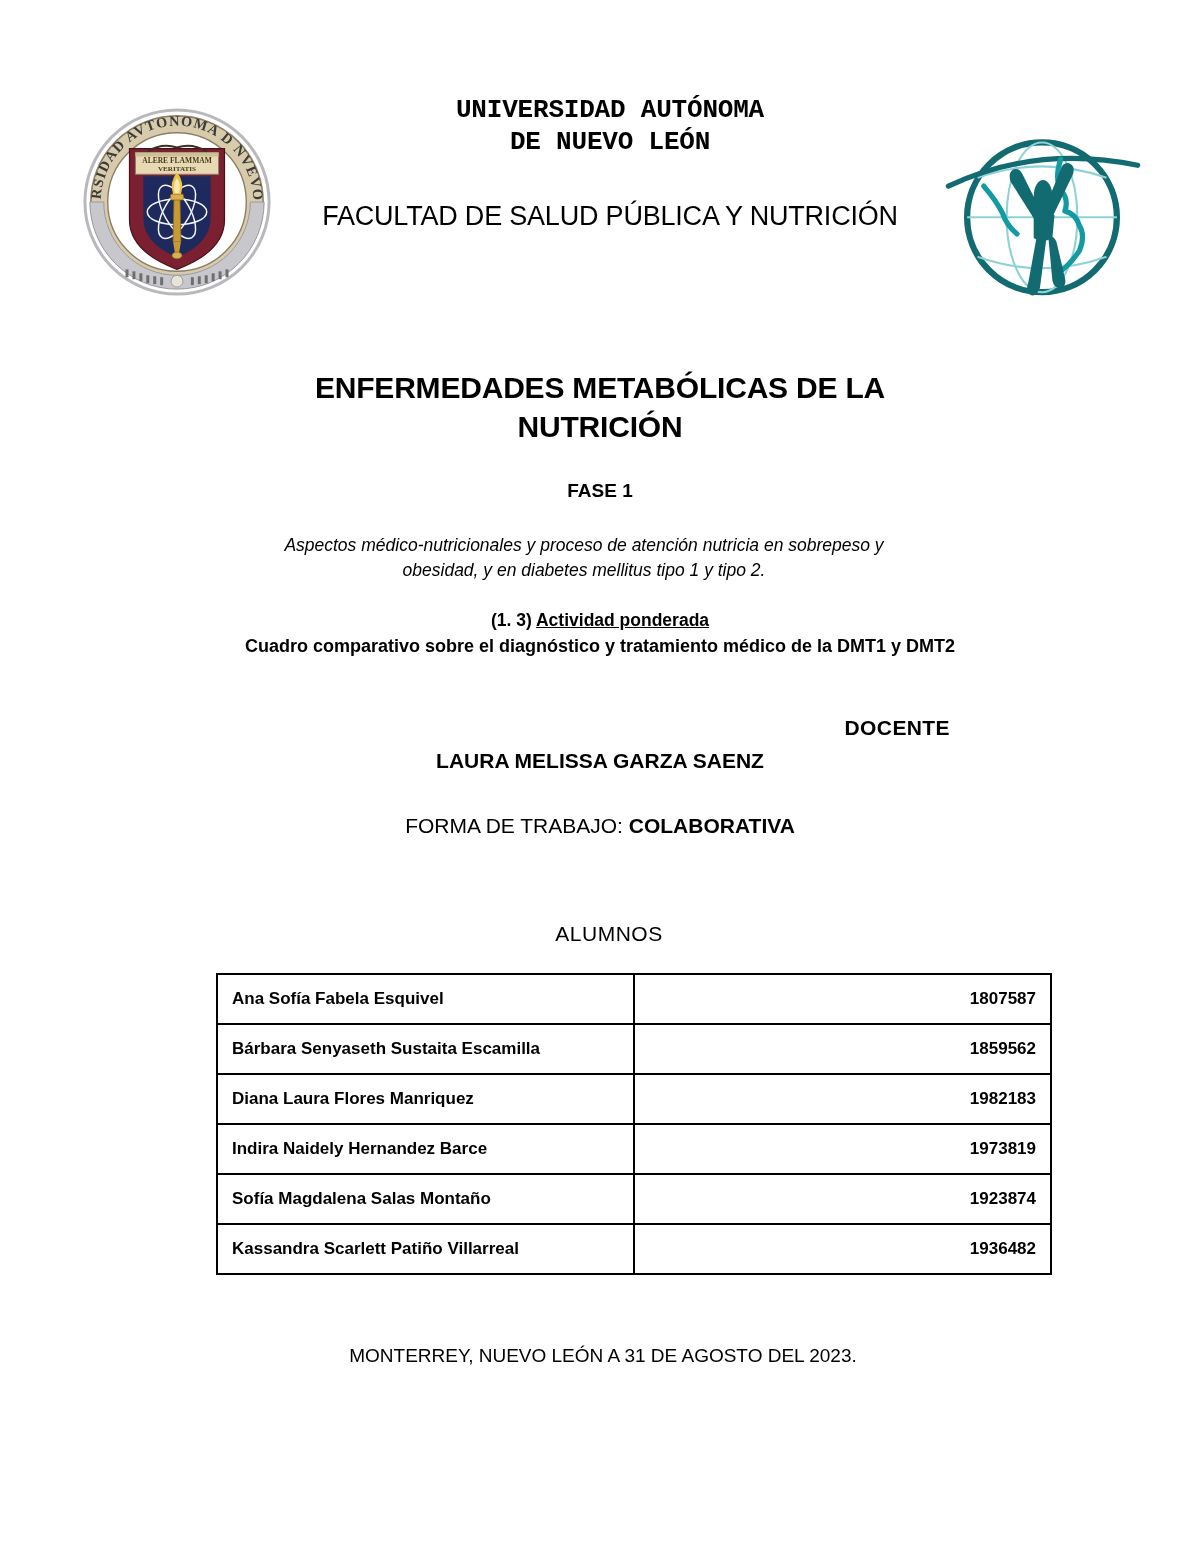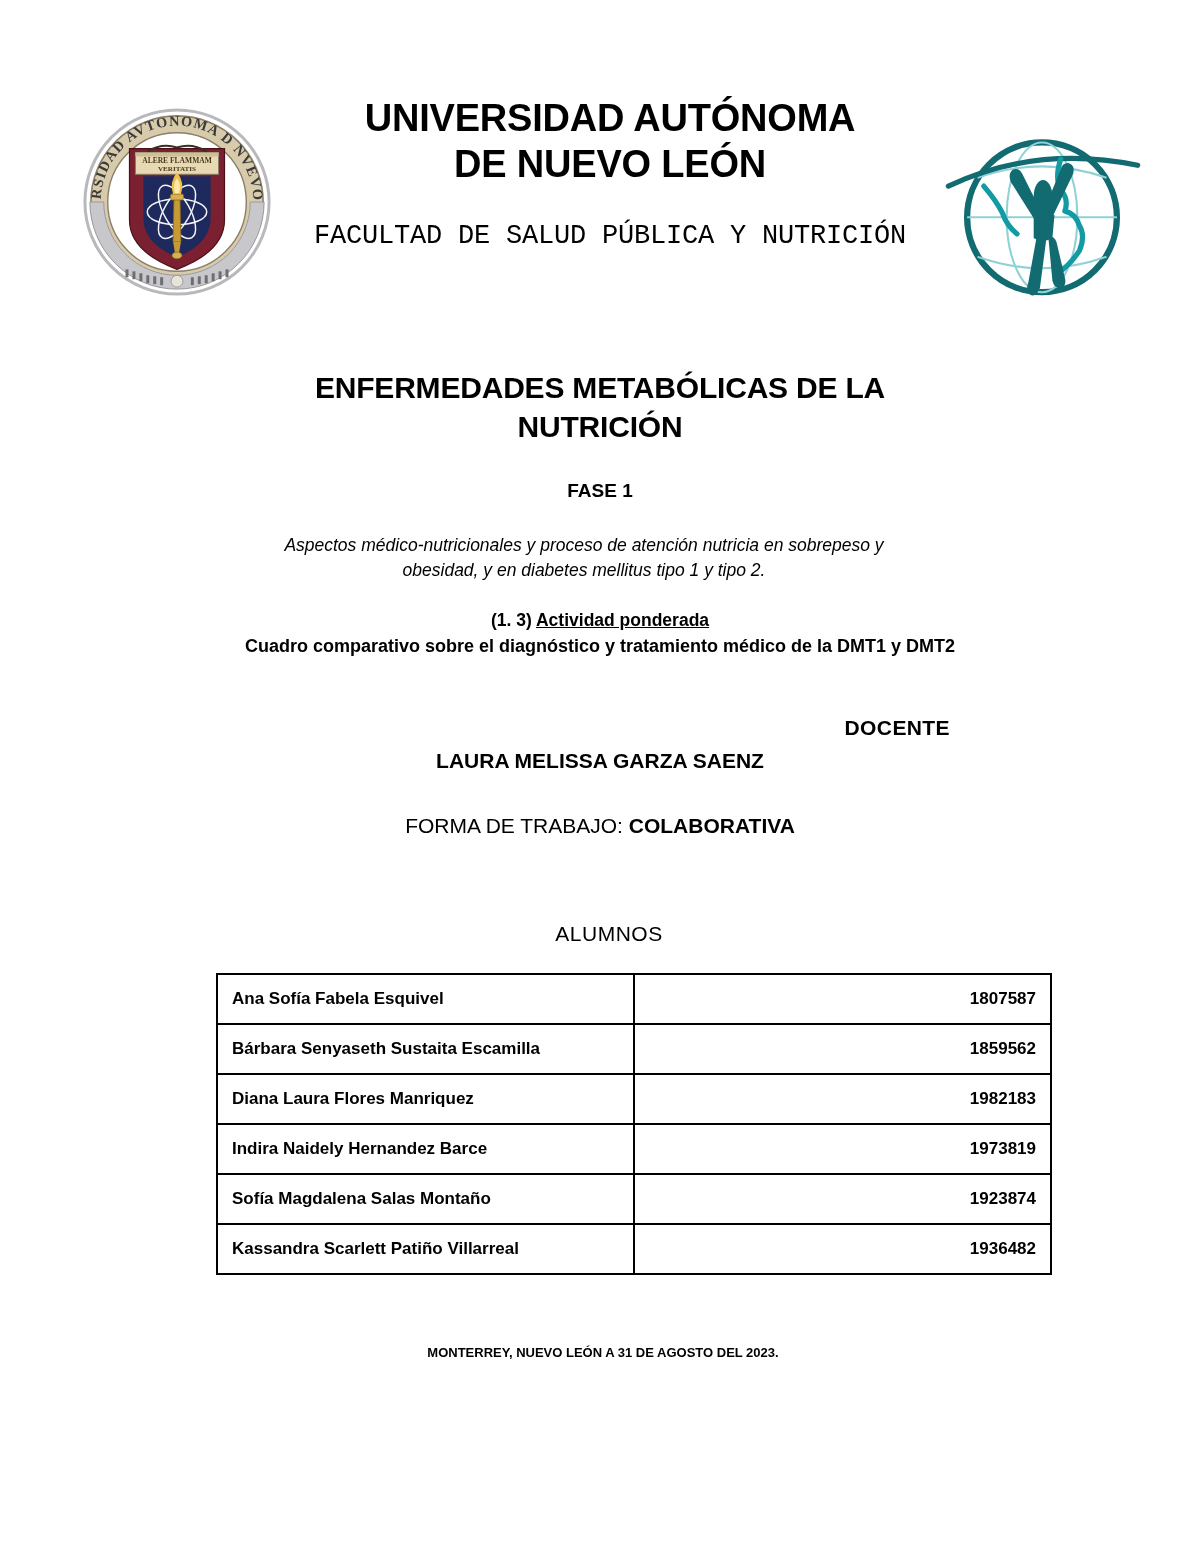--- a/index.html
+++ b/index.html
@@ -41,32 +41,32 @@
     height: 208px;
   }
   .header-text {
     position: absolute;
     left: 290px;
     top: 0;
     width: 640px;
     text-align: center;
   }
   .univ-name {
-    font-size: 38px;
+    font-size: 26px;
     font-weight: bold;
     line-height: 1.22;
     letter-spacing: -0.2px;
+    font-family: Liberation Mono, monospace;
   }
   .faculty-name {
     font-size: 27px;
     font-weight: normal;
     line-height: 1.2;
-    margin-top: 32px;
+    margin-top: 42px;
     letter-spacing: -0.2px;
-    font-family: Liberation Mono, monospace;
   }
 
   
   .course-title {
     position: absolute;
     top: 368px;
     left: 250px;
     width: 700px;
     text-align: center;
     font-size: 30px;
@@ -156,22 +156,22 @@
   }
   .students-table td.col-name { width: 387px; text-align: left; }
   .students-table td.col-id   { width: 387px; text-align: right; }
 
   .footer {
     position: absolute;
     top: 1345px;
     left: 216px;
     width: 774px;
     text-align: center;
-    font-size: 13px;
-    font-weight: bold;
+    font-size: 19px;
+    font-weight: normal;
   }
 </style>
 </head>
 <body>
 
 <div class="page">
 
   <div class="header">
 
     <div class="seal">

